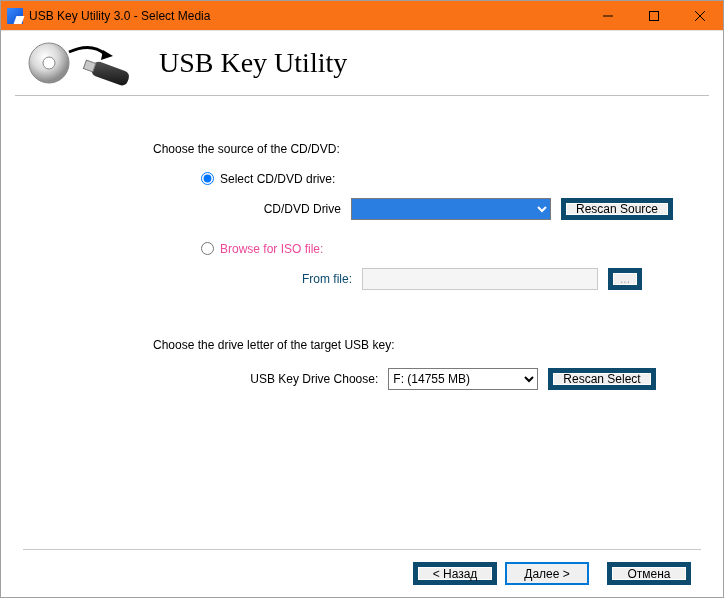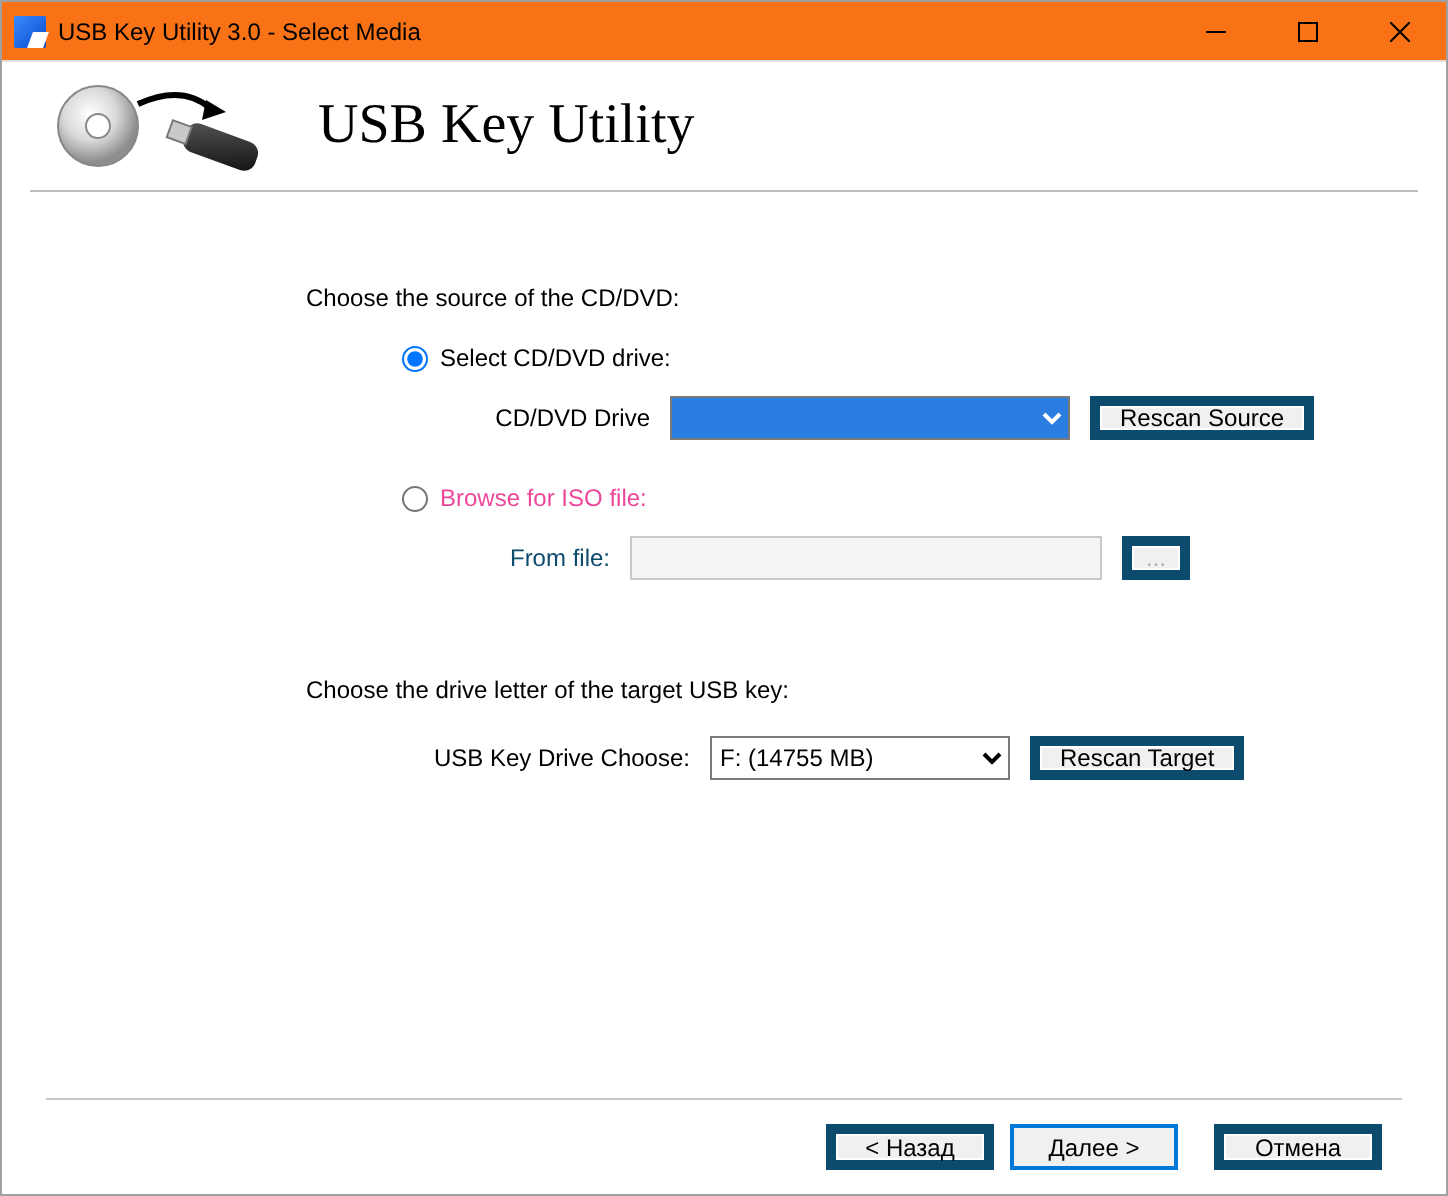--- a/index.html
+++ b/index.html
@@ -70,32 +70,33 @@
     font-size: 28px;
   }
   .content {
     flex:1;
     padding: 46px 20px 0 20px;
   }
   .sect-label { margin: 0 0 16px 118px; }
   .sect-label2 { margin: 0 0 16px 118px; }
   .radio-row {
     display:flex;
-    align-items:flex-end;
+    align-items:flex-start;
     gap:6px;
     margin: 0 0 12px 166px;
   }
   .radio-row input[type=radio]{ margin:0; }
   .radio-row.disabled label { color: #ec4899; }
   .form-row {
     display:flex;
     align-items:center;
     gap:10px;
     margin-left: 180px;
     margin-bottom: 22px;
+    justify-content: center;
   }
   .form-label { width: 110px; text-align:right; }
   .form-label.disabled { color:#0c4a6e; }
   select.combo {
     width: 200px; height: 22px; border:1px solid #7a7a7a; font-size:12px;
     background:#fff;
   }
   select.combo.highlight {
     background:#2a7de1;
     color:#fff;
@@ -213,21 +214,21 @@
         <button class="btn btn-small" disabled="">...</button>
       </div>
 
       <div class="sect-label2">Choose the drive letter of the target USB key:</div>
 
       <div class="form-row">
         <div class="form-label" style="width:130px;">USB Key Drive Choose:</div>
         <select class="combo" style="width:150px;">
           <option>F: (14755 MB)</option>
         </select>
-        <button class="btn">Rescan Target</button>
+        <button class="btn">Rescan Select</button>
       </div>
 
     </div>
 
     <div class="footer-wrap">
       <div class="footer">
         <button class="btn">&lt; Назад</button>
         <button class="btn default">Далее &gt;</button>
         <button class="btn" style="margin-left:10px;">Отмена</button>
       </div>

